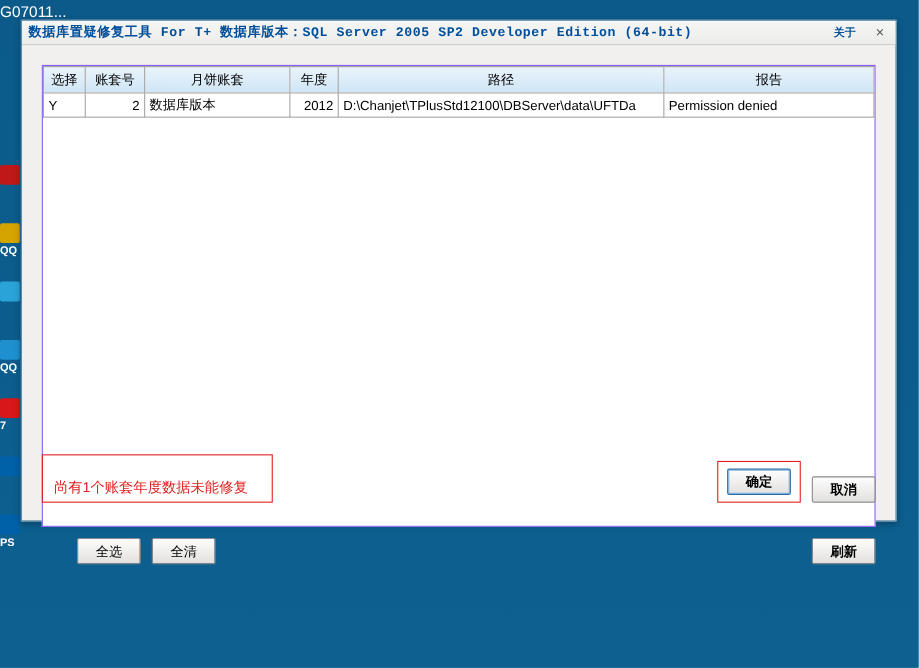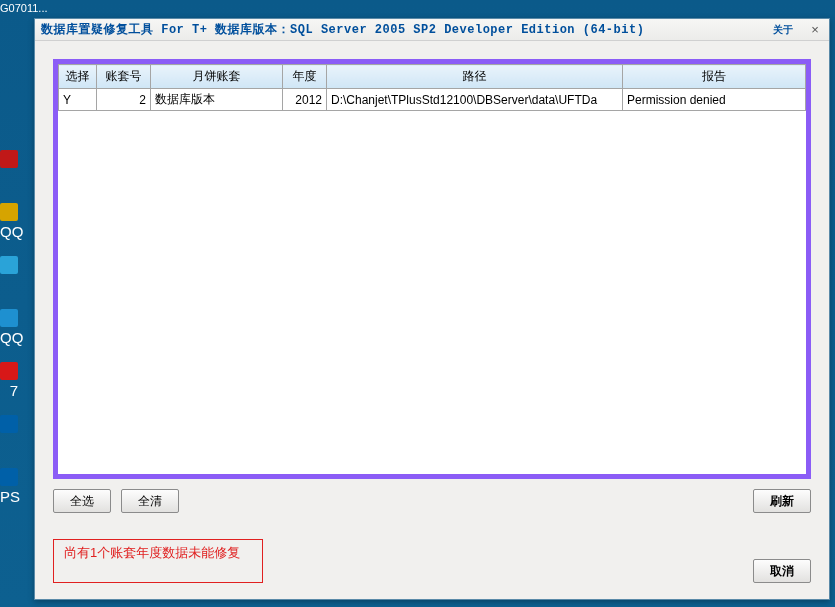--- a/index.html
+++ b/index.html
@@ -15,39 +15,39 @@
 .desktop-bg {
   position: absolute;
   top: 0; left: 0; right: 0; bottom: 0;
   background: linear-gradient(180deg, #0b5a8a 0%, #0d6090 100%);
 }
 .desktop-text {
   position: absolute;
   top: 2px;
   left: 0;
   color: #fff;
-  font-size: 11px;
+  font-size: 14px;
   font-family: "Tahoma", sans-serif;
 }
 .desktop-icons {
   position: absolute;
   left: 0;
   top: 150px;
   width: 20px;
   height: 400px;
 }
 .dicon { width: 18px; height: 45px; margin-bottom: 8px; }
 .dicon .box { width: 18px; height: 18px; border-radius: 2px; }
-.dicon .lbl { color: #fff; font-size: 15px; text-align: right; margin-top: 2px; }
+.dicon .lbl { color: #fff; font-size: 10px; text-align: left; margin-top: 2px; font-weight: bold; }
 .dialog {
   position: absolute;
-  left: 34px;
+  left: 19px;
   top: 18px;
   width: 796px;
-  height: 582px;
+  height: 456px;
   background: #f1f0ee;
   border: 1px solid #5a8aa8;
   box-shadow: 0 2px 6px rgba(0,0,0,0.3);
 }
 .titlebar {
   height: 22px;
   background: linear-gradient(180deg, #f6f6f4 0%, #ececea 100%);
   border-bottom: 1px solid #d0d0d0;
   display: flex;
   align-items: center;
@@ -76,21 +76,21 @@
   justify-content: center;
   color: #555;
   font-size: 13px;
   font-family: Arial, sans-serif;
   cursor: pointer;
 }
 .content {
   padding: 18px 18px 12px 18px;
 }
 .table-wrap {
-  border: 5px solid #8b5cf6;
+  border: 1px solid #8b5cf6;
   background: #fff;
   height: 420px;
   overflow: hidden;
 }
 table {
   border-collapse: collapse;
   width: 100%;
   table-layout: fixed;
 }
 th, td {
@@ -113,20 +113,21 @@
 .col-sel { width: 38px; }
 .col-no  { width: 54px; }
 .col-name{ width: 132px; }
 .col-year{ width: 44px; }
 .col-path{ width: 296px; }
 .col-rep { width: auto; }
 .btn-row1 {
   margin-top: 10px;
   display: flex;
   align-items: flex-start;
+  margin-left: 32px;
 }
 .btn-row1 .spacer { flex: 1; }
 .btn {
   display: inline-block;
   min-width: 58px;
   height: 24px;
   line-height: 22px;
   text-align: center;
   background: linear-gradient(180deg, #fdfdfd 0%, #e2e1df 100%);
   border: 1px solid #8b8b8b;
@@ -145,21 +146,21 @@
 .footer {
   position: absolute;
   left: 18px;
   bottom: 16px;
   right: 18px;
   display: flex;
   align-items: flex-end;
 }
 .warn-box {
   border: 1.5px solid #e02020;
-  padding: 10px 14px 20px 10px;
+  padding: 10px 14px 4px 10px;
   color: #e02020;
   font-size: 13px;
   height: 44px;
   display: flex;
   align-items: flex-end;
   width: 210px;
 }
 .footer .spacer { flex: 1; }
 .ok-box {
   border: 1.5px solid #e02020;
@@ -253,15 +254,18 @@
       <span class="spacer"></span>
       <span class="btn">刷新</span>
     </div>
   </div>
 
   <div class="footer">
     <div class="warn-box">
       <span>尚有1个账套年度数据未能修复</span>
     </div>
     <span class="spacer"></span>
+    <span class="ok-box">
+      <span class="btn btn-default">确定</span>
+    </span>
     <span class="btn">取消</span>
   </div>
 </div>
 
 </body></html>

